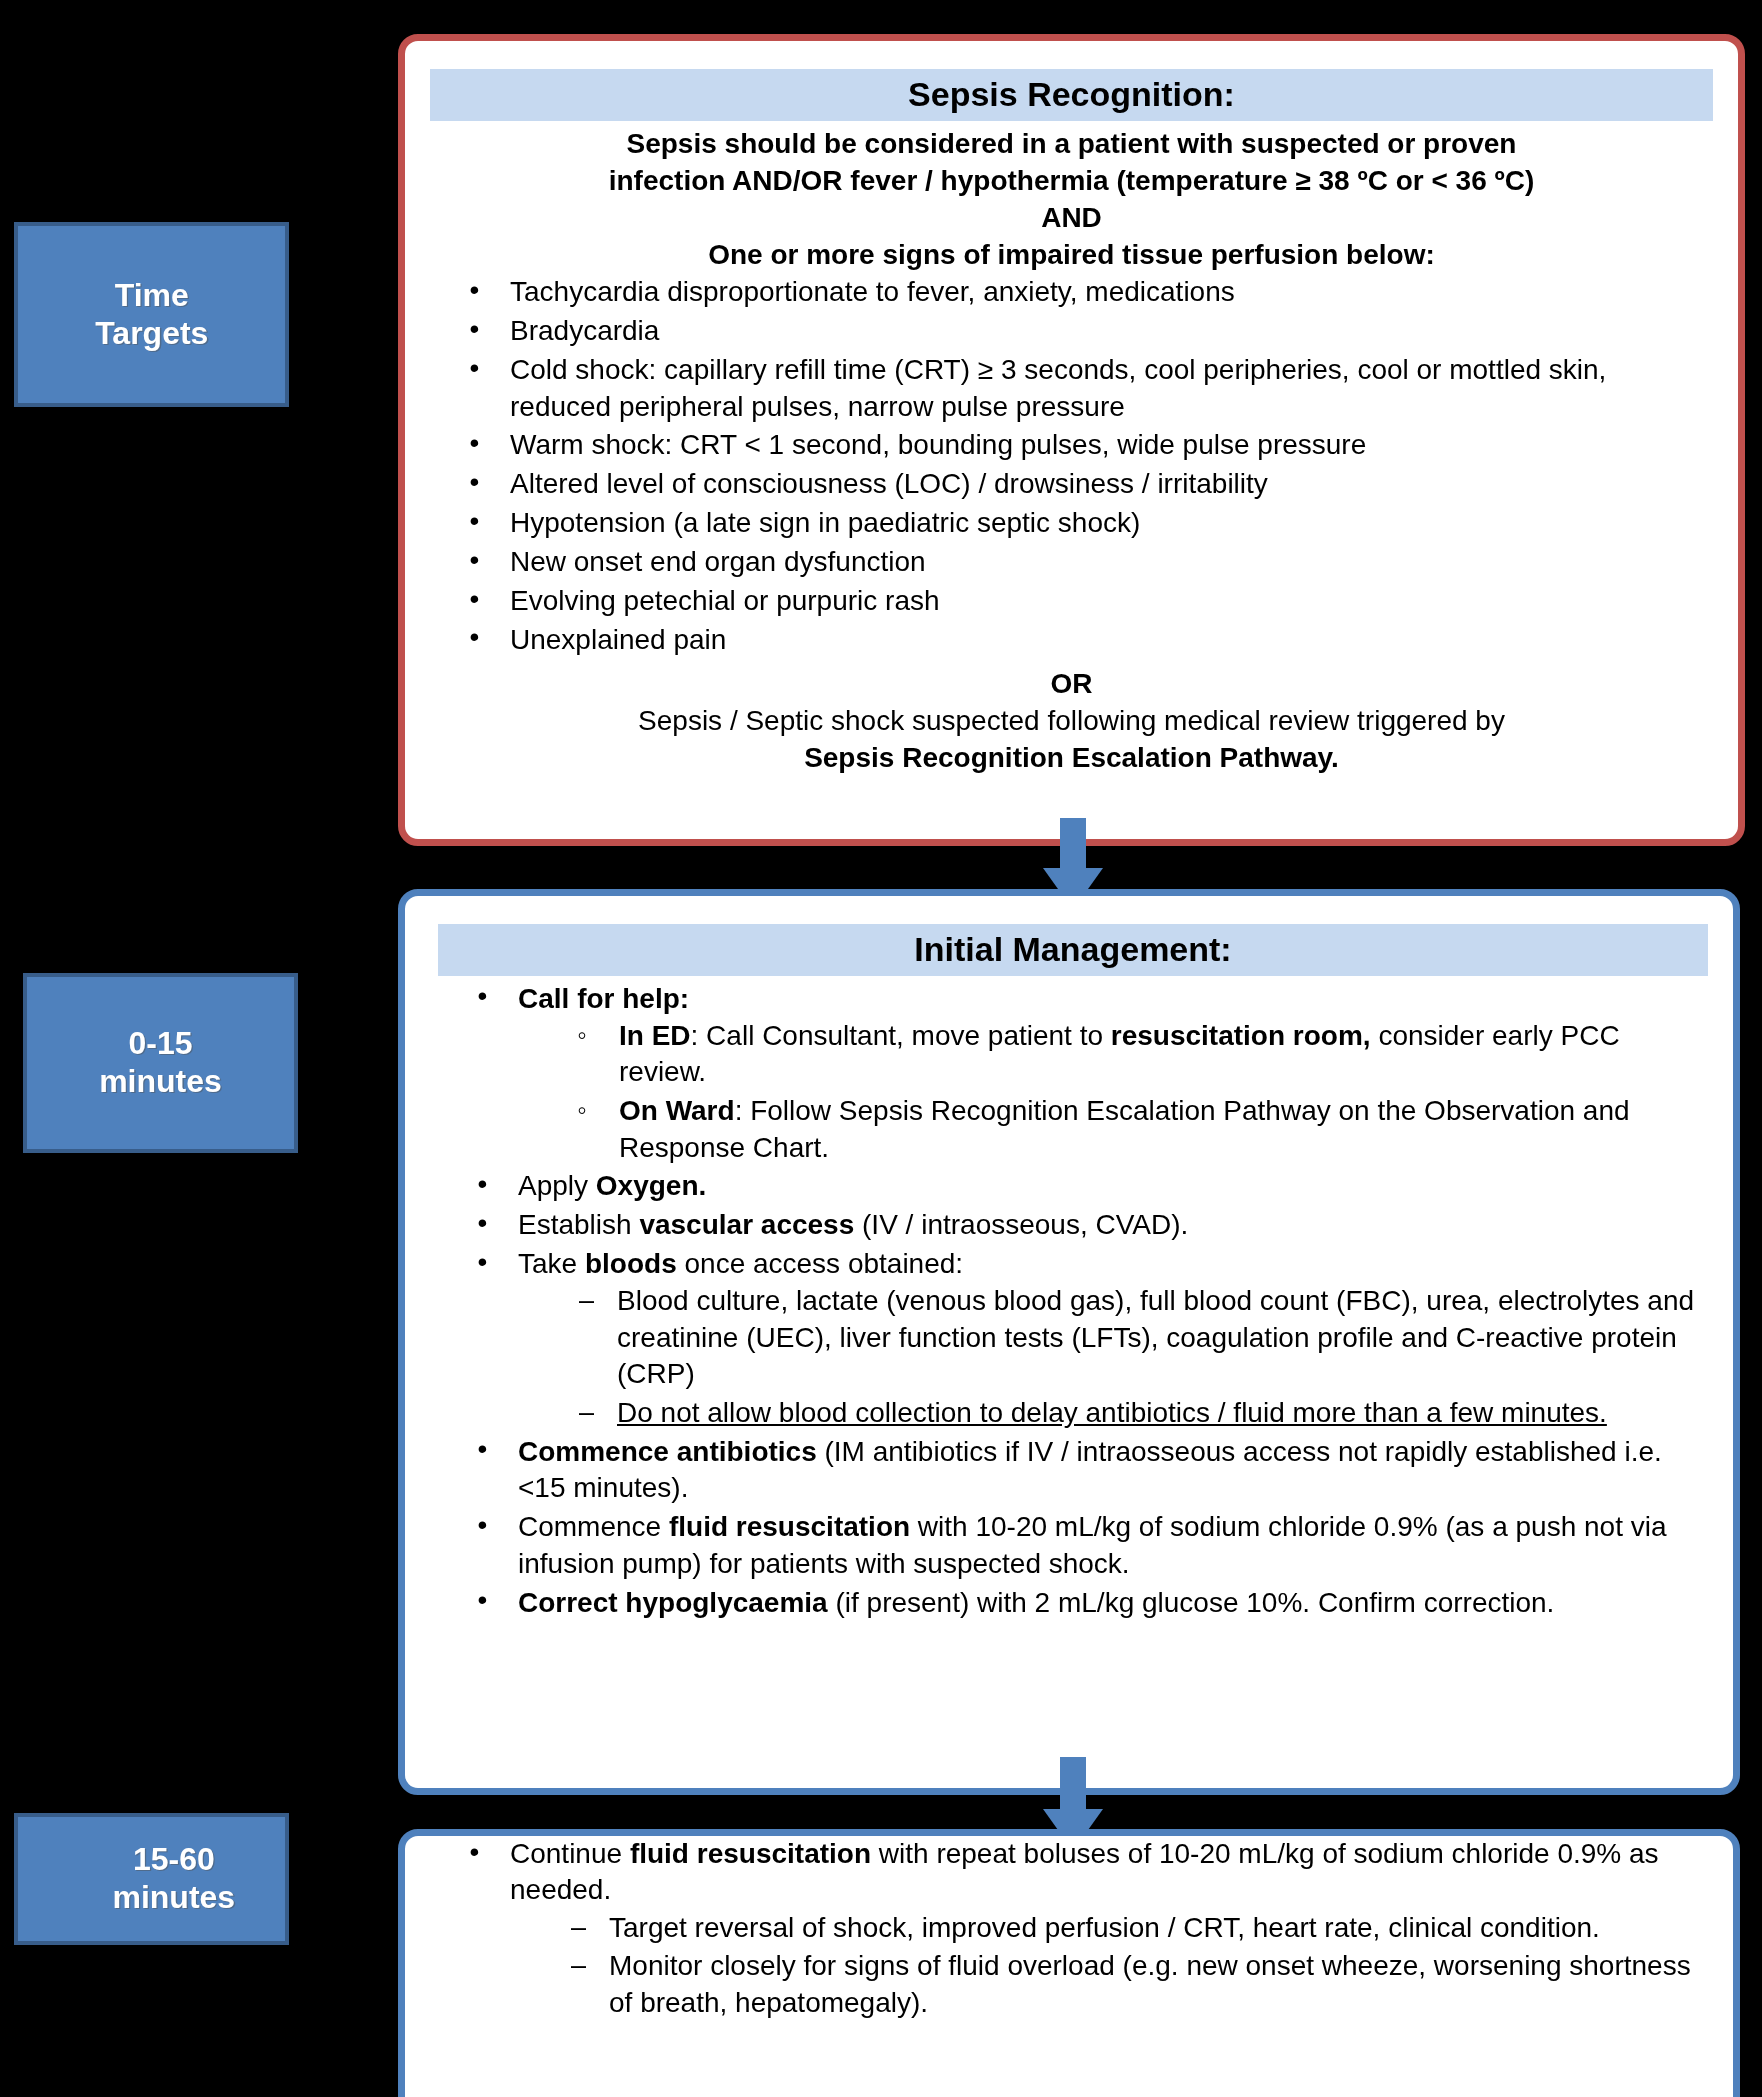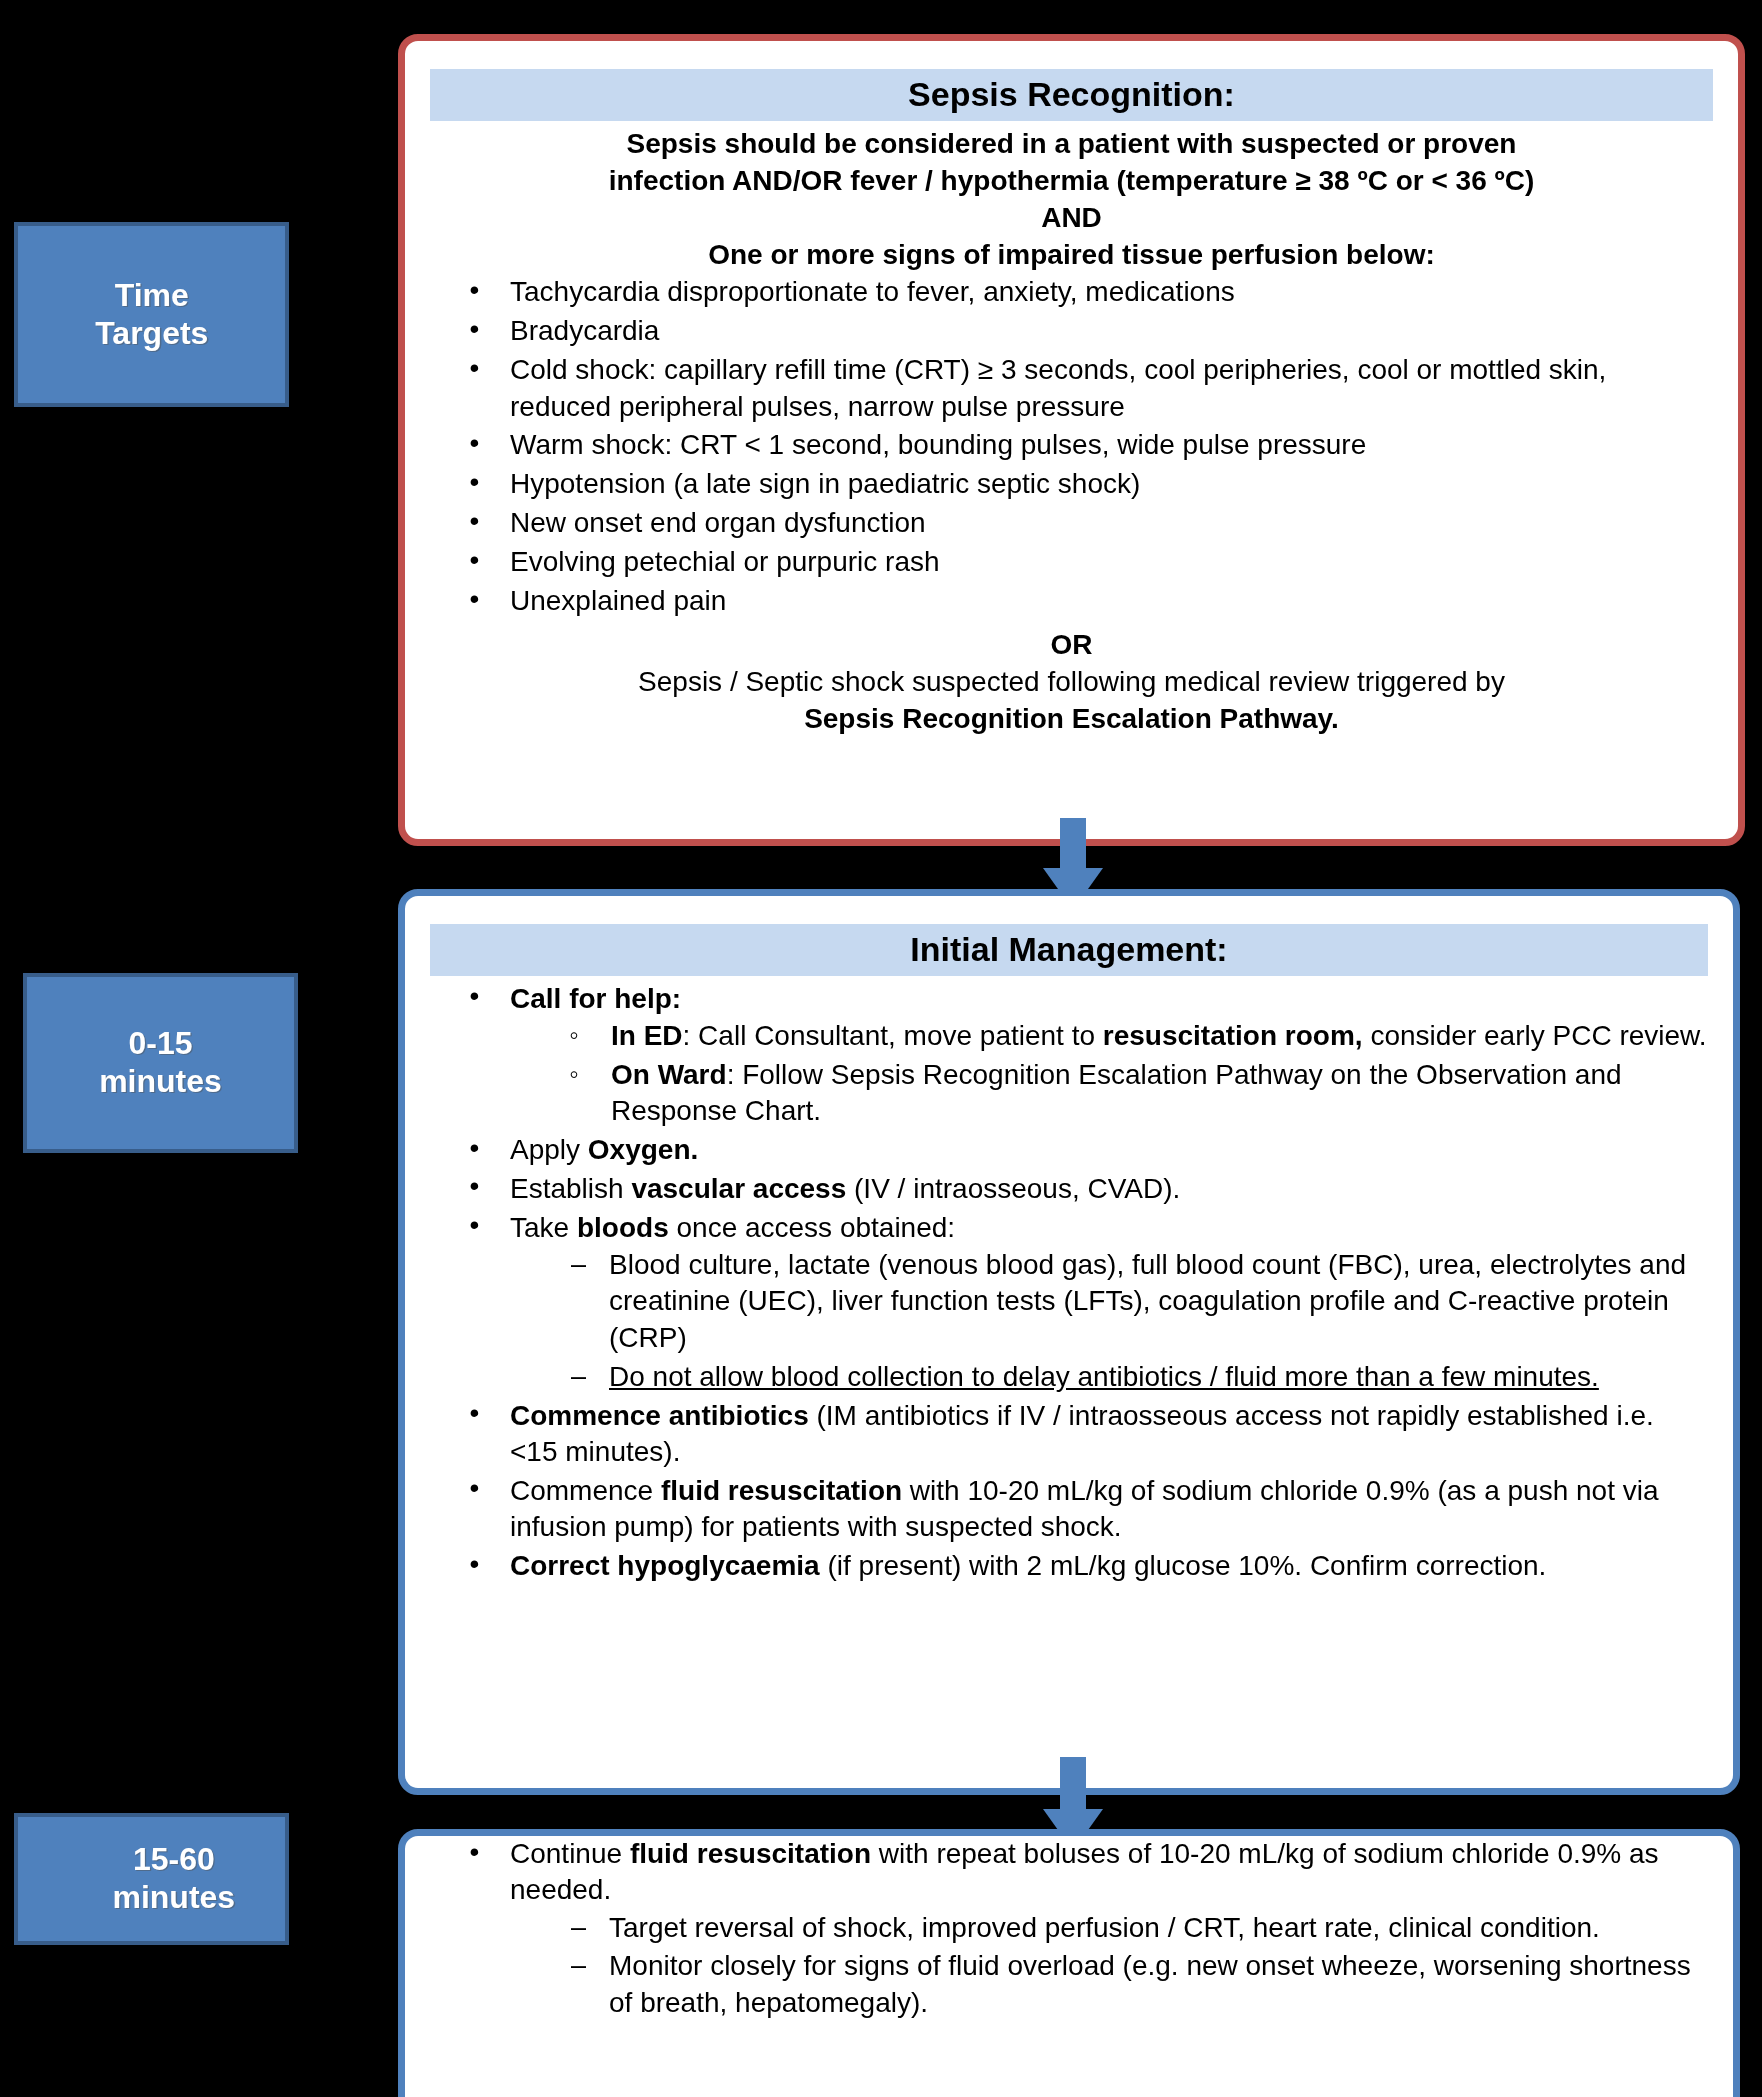--- a/index.html
+++ b/index.html
@@ -38,21 +38,21 @@
 
   
   .panel {
     position: absolute;
     background: #ffffff;
     border-radius: 20px;
     box-sizing: border-box;
     overflow: hidden;
   }
   #panel-0 { left: 398px; top: 34px;   width: 1347px; height: 812px; border: 7.1px solid #c0504d; }
-  #panel-1 { left: 398px; top: 889px; width: 1342px; height: 906px; border: 7.1px solid #4f81bd; }
+  #panel-1 { left: 398px; top: 889px; width: 1342px; height: 906px; border: 7.1px solid #4f81bd; padding-left: 8px; }
   #panel-2 { left: 398px; top: 1829px; width: 1342px; height: 940px; border: 7.1px solid #4f81bd; }
 
   .panel-header {
     background: #c6d9f0;
     color: #000000;
     font-weight: bold;
     text-align: center;
     font-size: 34px;
     padding: 5.9px 0 7.6px 0;
     margin: 28px 25px 4.2px 25px;
@@ -189,20 +189,21 @@
     <div class="centered-line">Sepsis should be considered in a patient with suspected or proven</div>
     <div class="centered-line">infection AND/OR fever / hypothermia (temperature ≥ 38 ºC or &lt; 36 ºC)</div>
     <div class="centered-line">AND</div>
     <div class="centered-line">One or more signs of impaired tissue perfusion below:</div>
 
     <ul class="lvl1">
       <li>Tachycardia disproportionate to fever, anxiety, medications</li>
       <li>Bradycardia</li>
       <li>Cold shock: capillary refill time (CRT) ≥ 3 seconds, cool peripheries, cool or mottled skin, reduced peripheral pulses, narrow pulse pressure</li>
       <li>Warm shock: CRT &lt; 1 second, bounding pulses, wide pulse pressure</li>
+      <li>Altered level of consciousness (LOC) / drowsiness / irritability</li>
       <li>Hypotension (a late sign in paediatric septic shock)</li>
       <li>New onset end organ dysfunction</li>
       <li>Evolving petechial or purpuric rash</li>
       <li>Unexplained pain</li>
     </ul>
 
     <div class="centered-line" style="margin-top:7.6px;">OR</div>
     <div class="centered-line normal">Sepsis / Septic shock suspected following medical review triggered by</div>
     <div class="centered-line">Sepsis Recognition Escalation Pathway.</div>
   </div>

